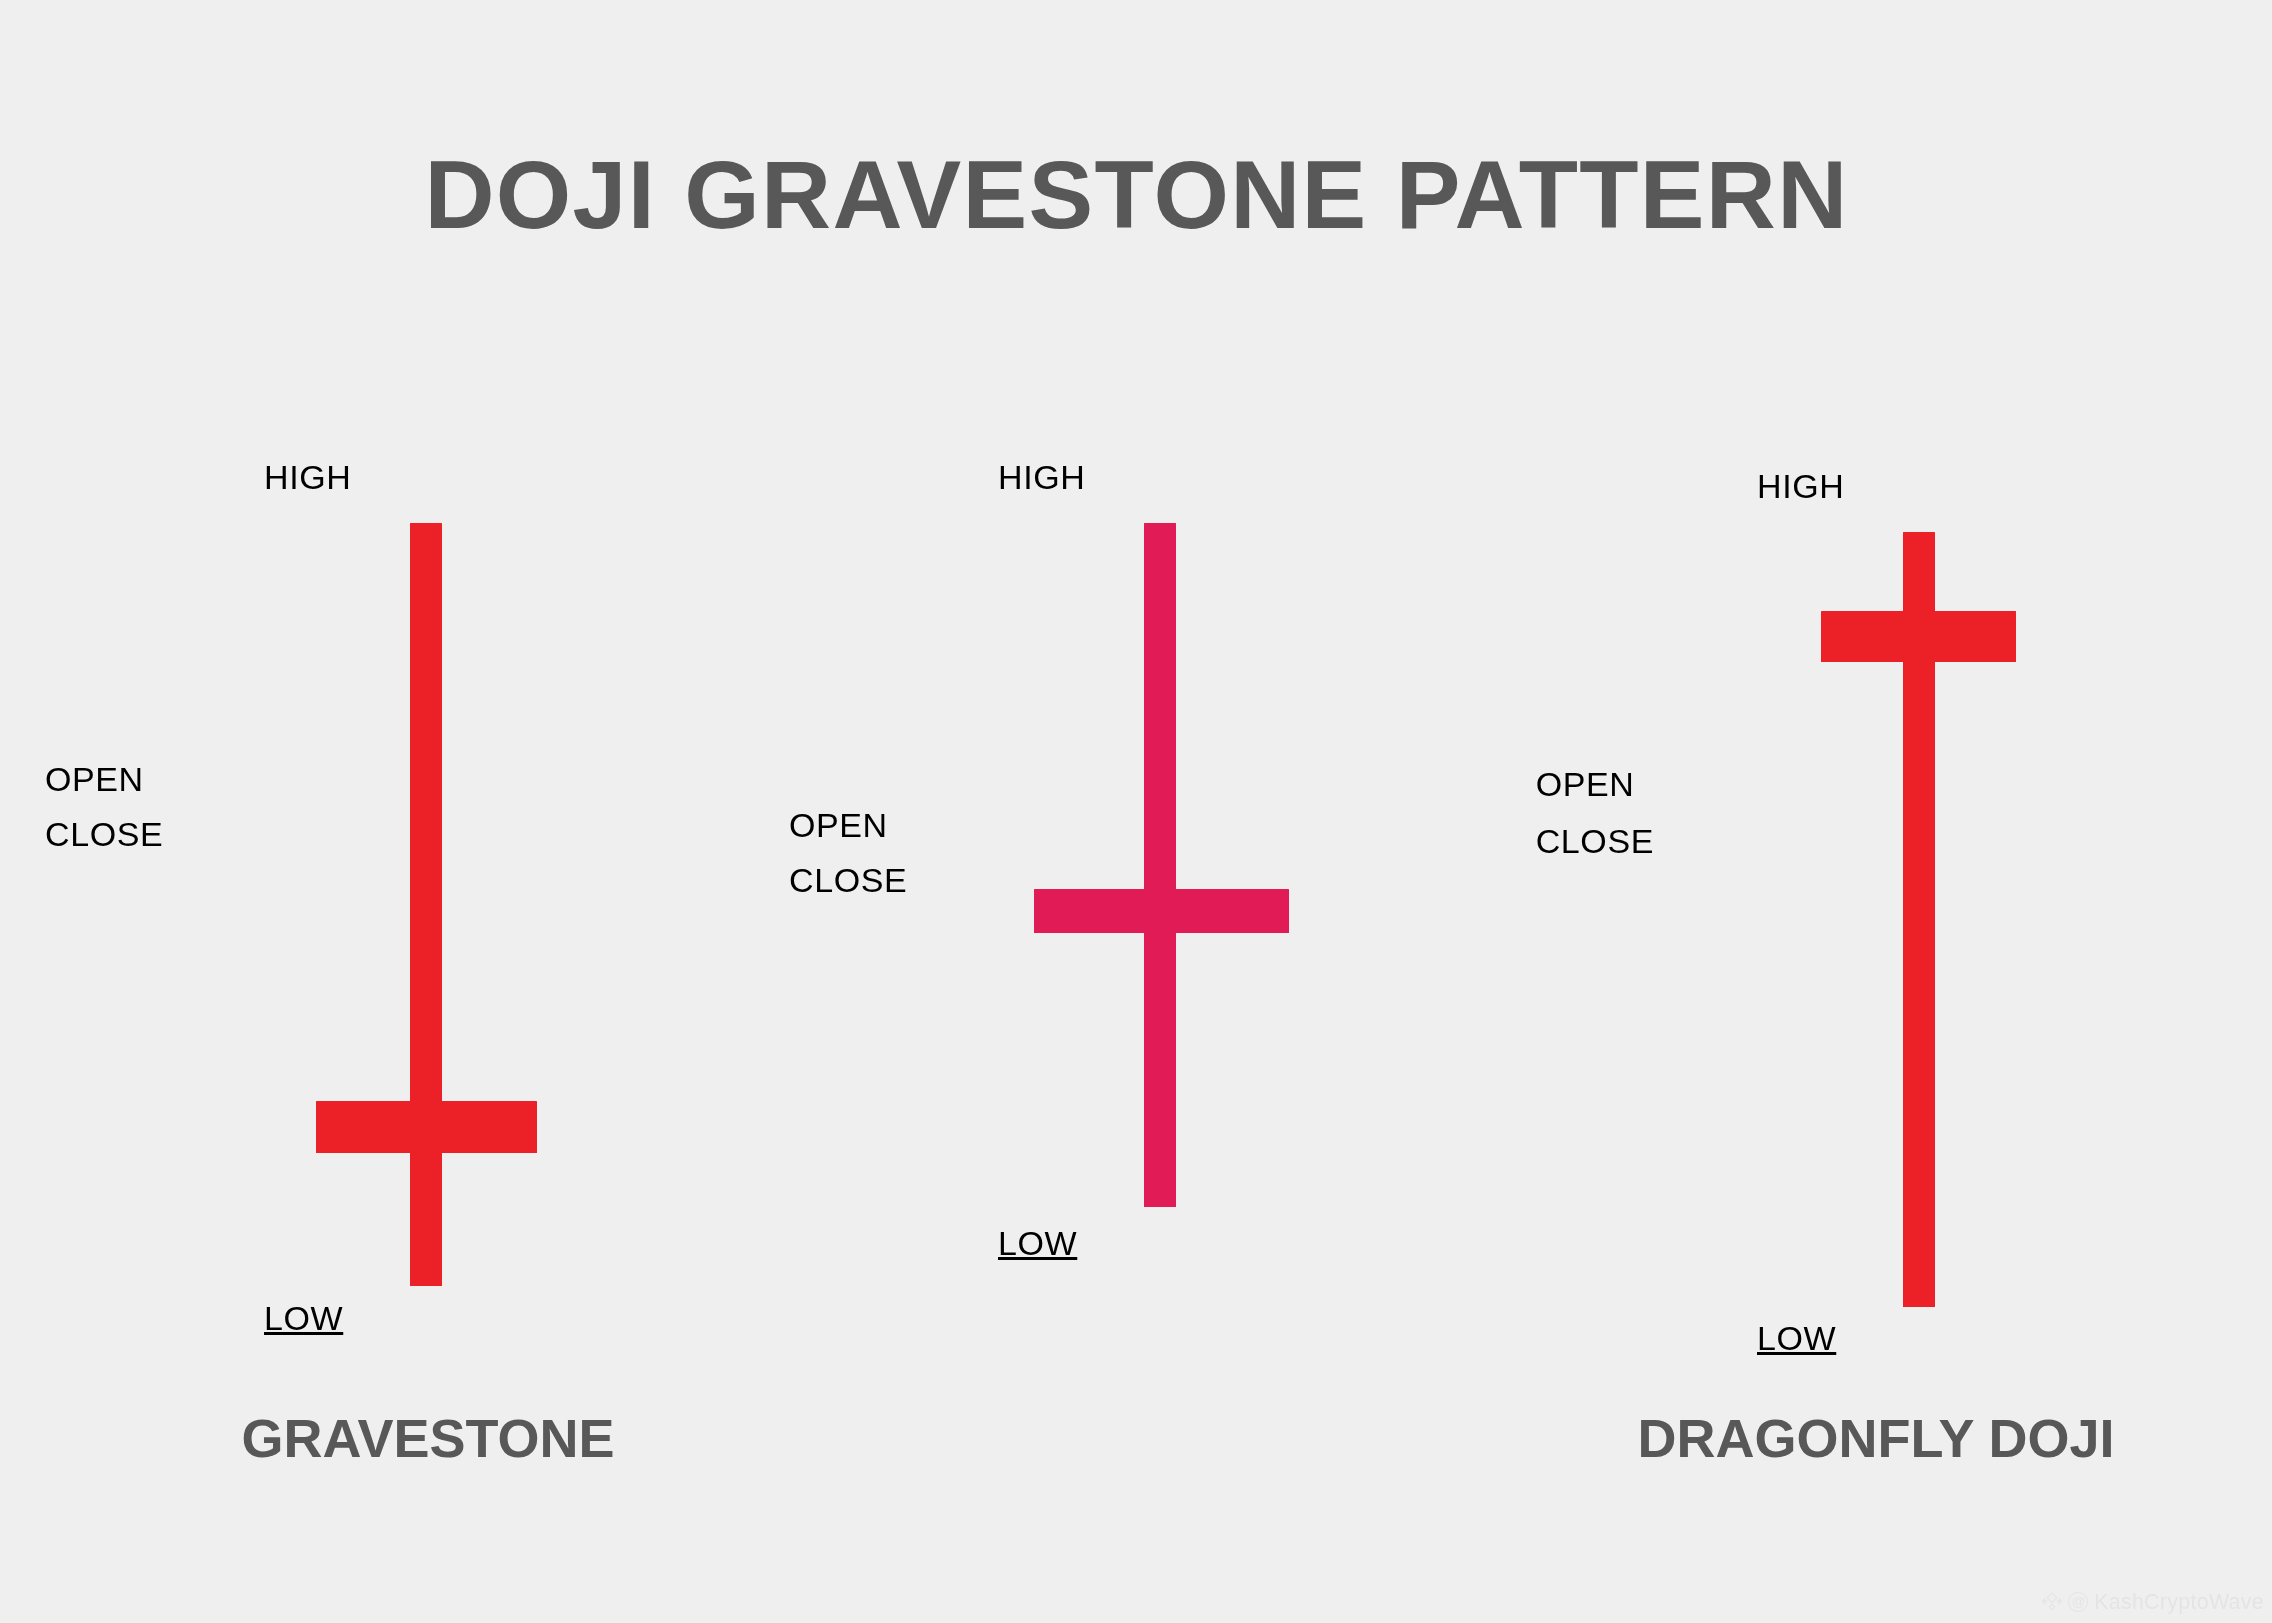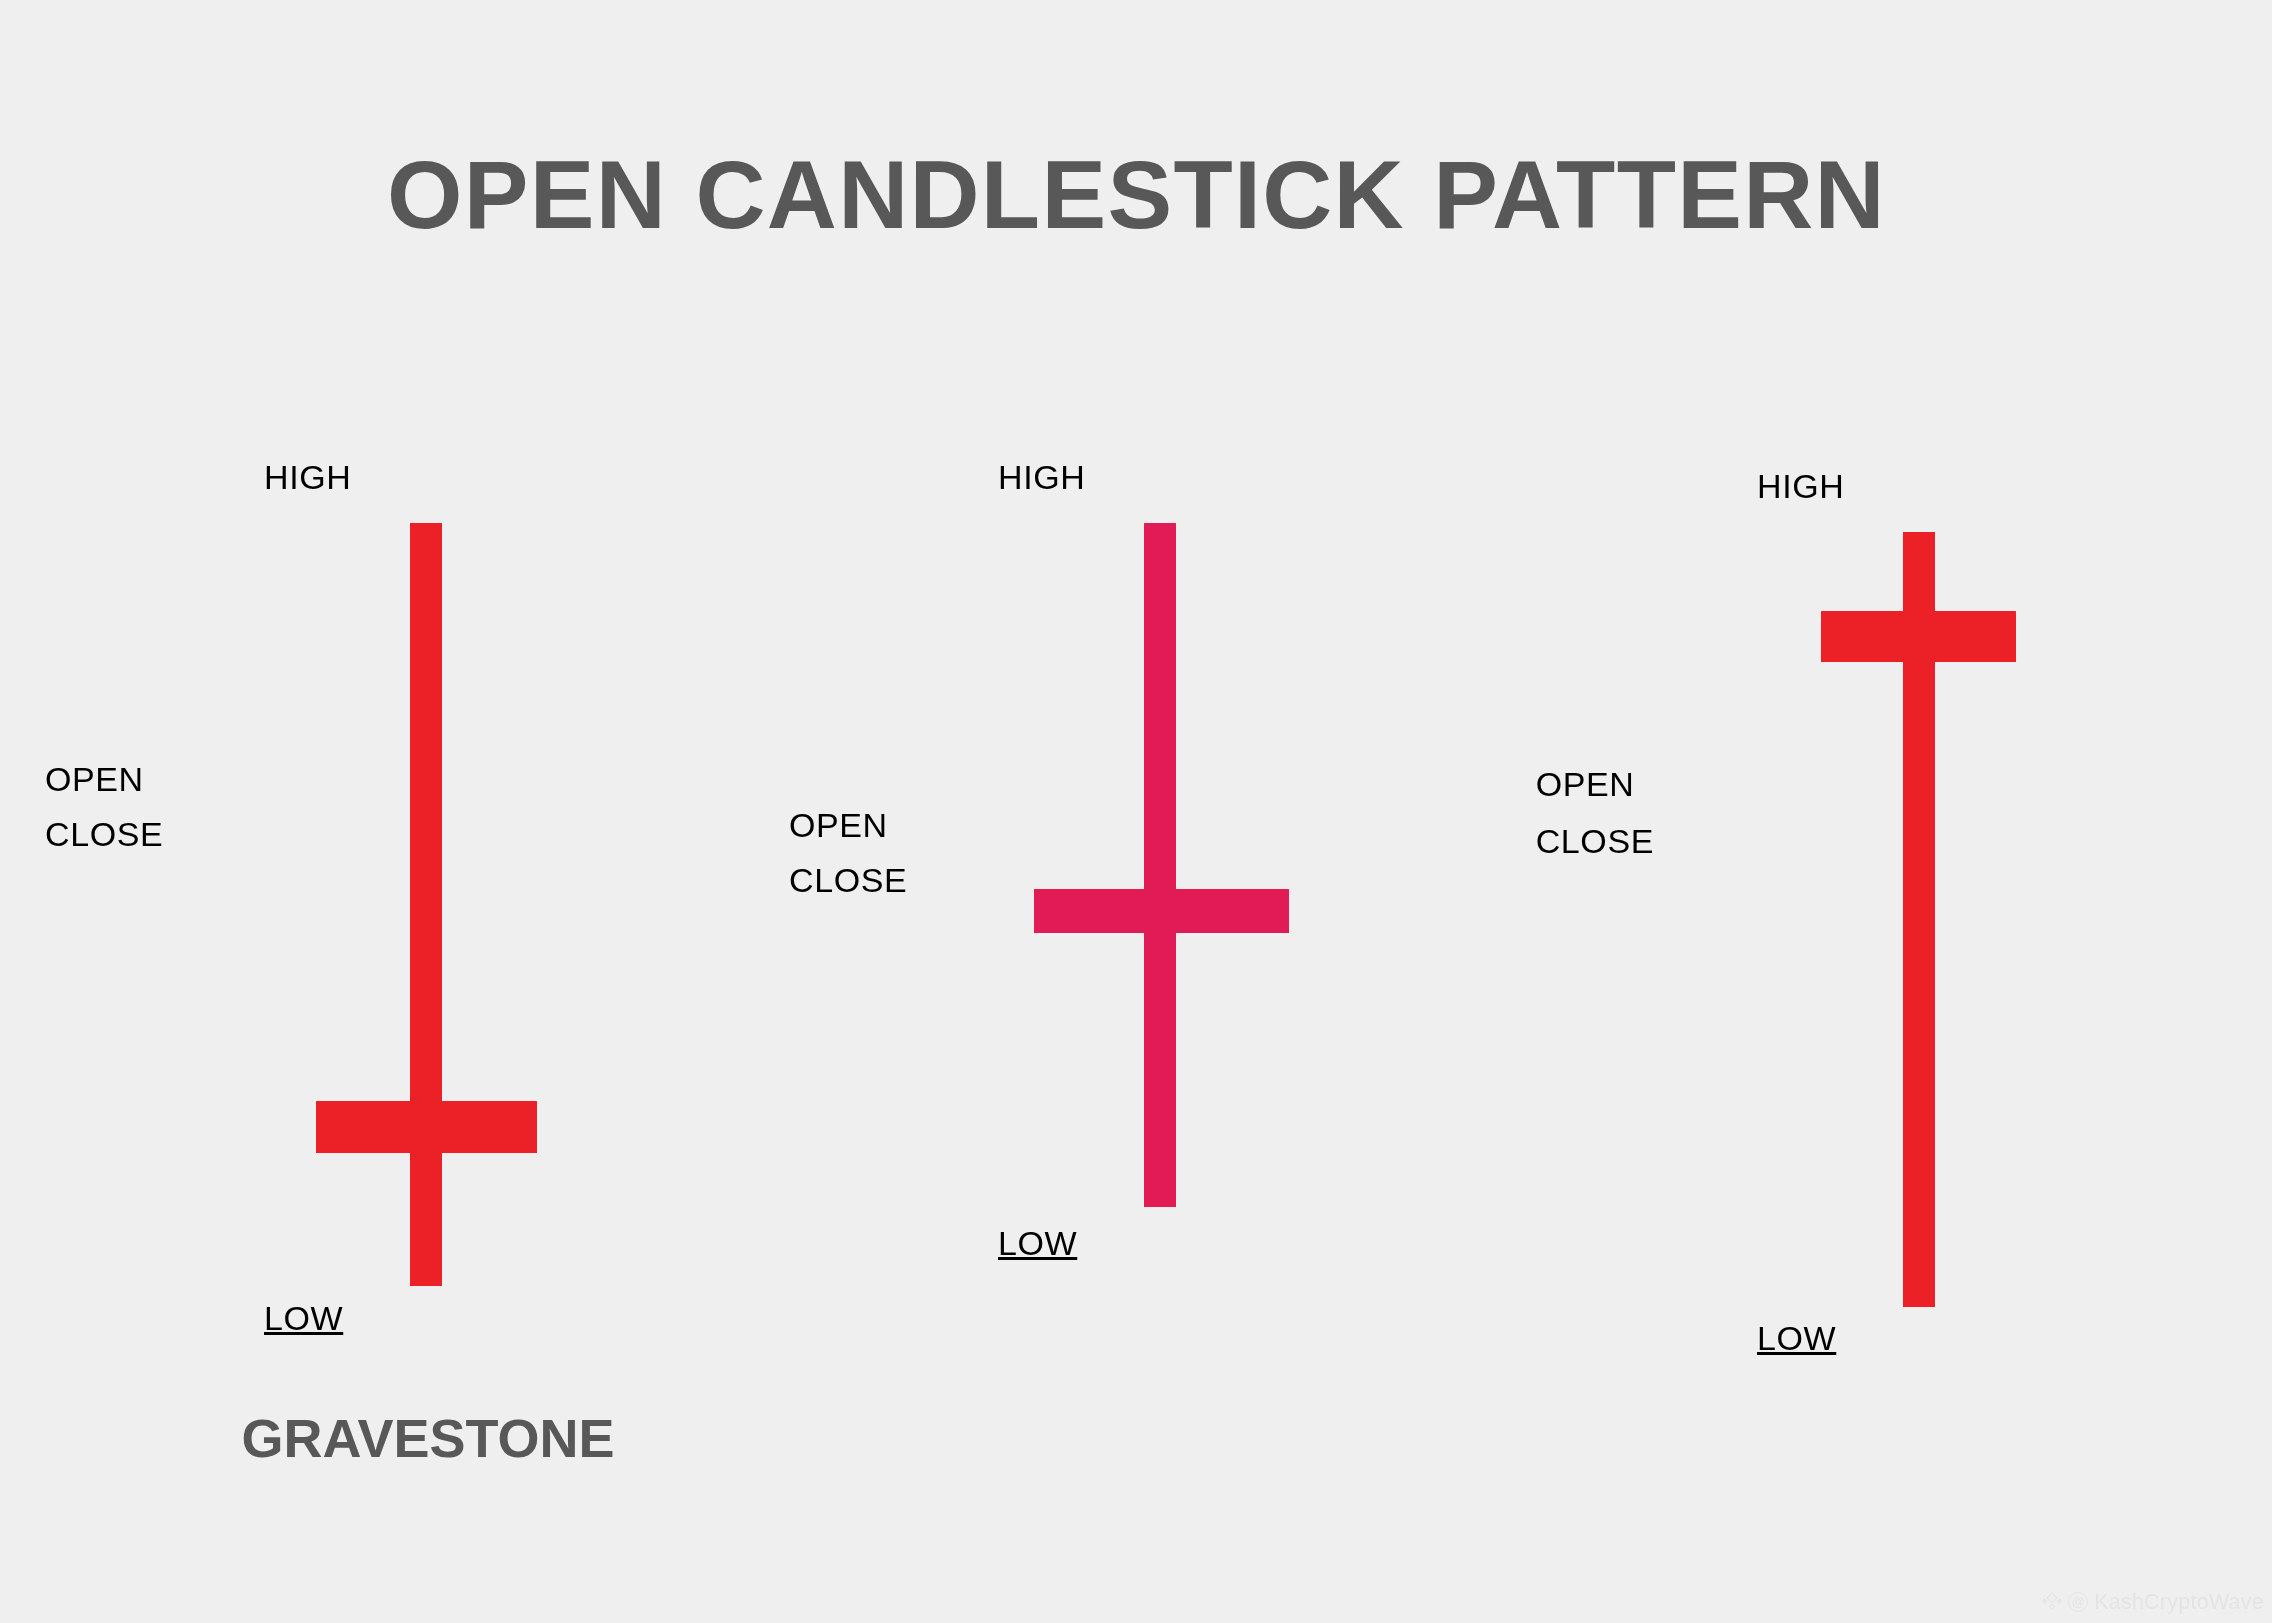--- a/index.html
+++ b/index.html
@@ -155,21 +155,21 @@
     font-weight: 400;
     letter-spacing: 0.3px;
     white-space: nowrap;
   }
 </style>
 </head>
 <body>
 
 <div class="stage">
 
-  <div class="page-title">OPEN CANDLESTICK PATTERN</div>
+  <div class="page-title">DOJI GRAVESTONE PATTERN</div>
 
   <div class="panel panel-1">
     <div class="candle c1">
 
       <div class="lbl lbl-high">HIGH</div>
 
       <div class="wick" style="background:#ec2027"></div>
 
       <div class="body-bar" style="background:#ec2027"></div>
 
@@ -211,20 +211,21 @@
 
       <div class="lbl lbl-side lbl-close">CLOSE</div>
 
       <div class="lbl lbl-low">LOW</div>
     </div>
   </div>
 
   <div class="caption cap-1">GRAVESTONE</div>
 
 
+  <div class="caption cap-3">DRAGONFLY DOJI</div>
 
   <div class="watermark">
     <svg class="wm-logo" viewBox="0 0 64 64">
       <g fill="none" stroke="#e4e4e4" stroke-width="3.2">
         <path d="M32 6 L46 20 L32 34 L18 20 Z"></path>
         <path d="M32 38 L40 46 L32 54 L24 46 Z"></path>
         <path d="M10 24 L16 30 L10 36 L4 30 Z"></path>
         <path d="M54 24 L60 30 L54 36 L48 30 Z"></path>
       </g>
     </svg>

